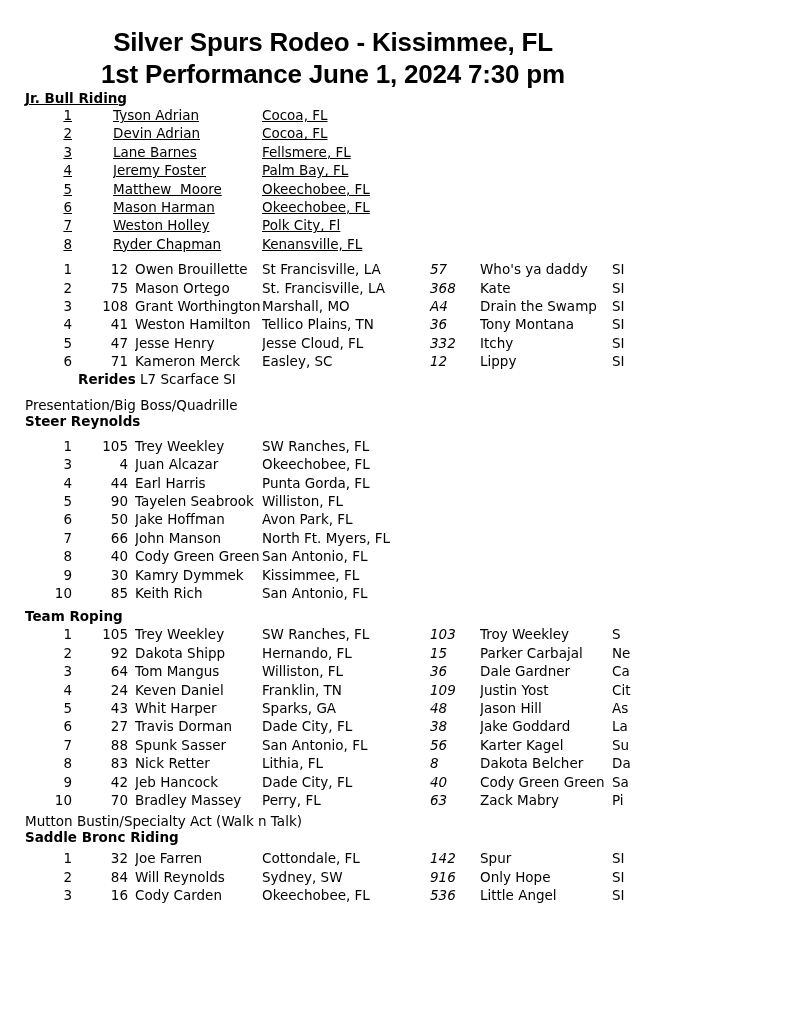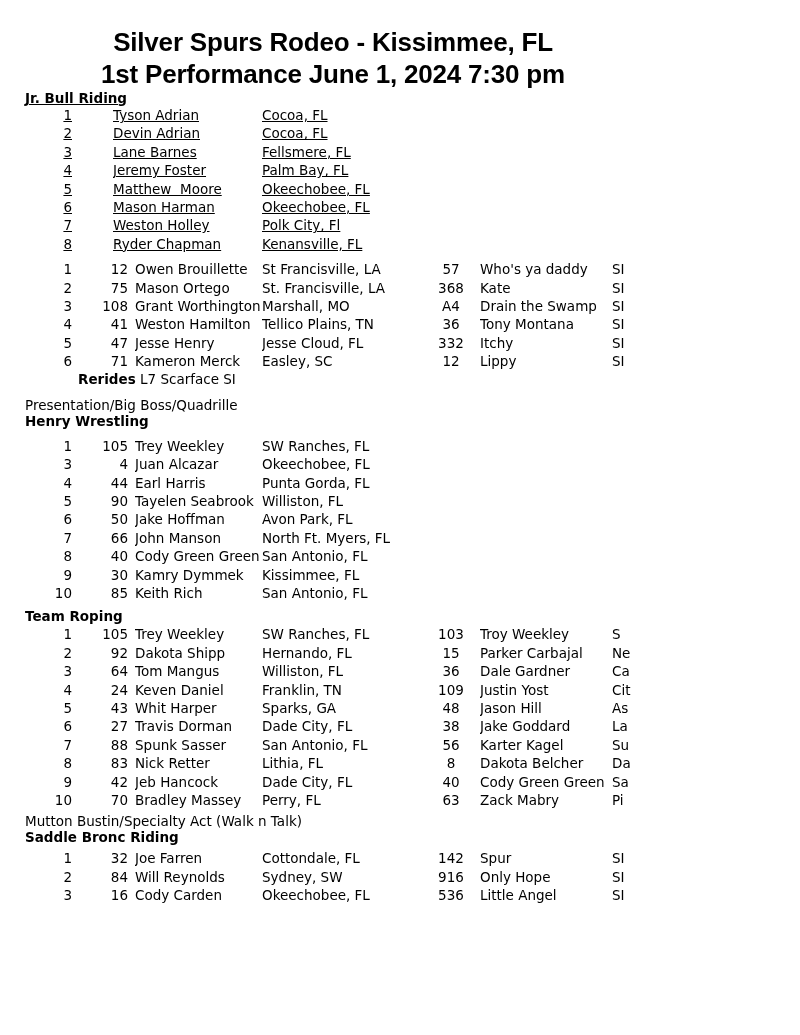--- a/index.html
+++ b/index.html
@@ -42,21 +42,21 @@
     height: 18.4px;
     line-height: 18.4px;
     position: relative;
     white-space: pre;
   }
   .c-entry   { width: 47px;  text-align: right; flex: none; }
   .c-num     { width: 56px;  text-align: right; flex: none; }
   .c-name    { width: 127px; margin-left: 7px;  flex: none; overflow: hidden; }
   .c-name-wide { width: 149px; margin-left: 41px; }
   .c-city    { width: 168px; flex: none; overflow: hidden; }
-  .c-hnum    { width: 42px;  text-align: center; flex: none; }
+  .c-hnum    { width: 42px;  text-align: left; flex: none; font-style: italic; }
   .c-hname   { width: 132px; margin-left: 8px; flex: none; overflow: hidden; }
   .c-contract{ flex: none; }
   .row.scratched::before {
     content: "";
     position: absolute;
     left: 0; top: 0;
     width: 385px;
     height: 18.4px;
     background: var(--hl, #ffff00);
     z-index: -1;
@@ -93,21 +93,21 @@
           <div class="row"><span class="c-entry">2</span><span class="c-num">75</span><span class="c-name">Mason Ortego</span><span class="c-city">St. Francisville, LA</span><span class="c-hnum">368</span><span class="c-hname">Kate</span><span class="c-contract">SI</span></div>
           <div class="row"><span class="c-entry">3</span><span class="c-num">108</span><span class="c-name">Grant Worthington</span><span class="c-city">Marshall, MO</span><span class="c-hnum">A4</span><span class="c-hname">Drain the Swamp</span><span class="c-contract">SI</span></div>
           <div class="row"><span class="c-entry">4</span><span class="c-num">41</span><span class="c-name">Weston Hamilton</span><span class="c-city">Tellico Plains, TN</span><span class="c-hnum">36</span><span class="c-hname">Tony Montana</span><span class="c-contract">SI</span></div>
           <div class="row"><span class="c-entry">5</span><span class="c-num">47</span><span class="c-name">Jesse Henry</span><span class="c-city">Jesse Cloud, FL</span><span class="c-hnum">332</span><span class="c-hname">Itchy</span><span class="c-contract">SI</span></div>
           <div class="row"><span class="c-entry">6</span><span class="c-num">71</span><span class="c-name">Kameron Merck</span><span class="c-city">Easley, SC</span><span class="c-hnum">12</span><span class="c-hname">Lippy</span><span class="c-contract">SI</span></div>
         </div>
         <div class="rerides"><span class="rerides-label">Rerides</span><span class="rerides-text"> L7 Scarface SI</span></div>
       </div>
       <div class="section section-steer-wrestling">
         <div class="pre-header">Presentation/Big Boss/Quadrille</div>
-        <div class="section-header">Henry Wrestling</div>
+        <div class="section-header">Steer Reynolds</div>
         <div class="rows">
           <div class="row"><span class="c-entry">1</span><span class="c-num">105</span><span class="c-name">Trey Weekley</span><span class="c-city">SW Ranches, FL</span></div>
           <div class="row"><span class="c-entry">3</span><span class="c-num">4</span><span class="c-name">Juan Alcazar</span><span class="c-city">Okeechobee, FL</span></div>
           <div class="row"><span class="c-entry">4</span><span class="c-num">44</span><span class="c-name">Earl Harris</span><span class="c-city">Punta Gorda, FL</span></div>
           <div class="row"><span class="c-entry">5</span><span class="c-num">90</span><span class="c-name">Tayelen Seabrook</span><span class="c-city">Williston, FL</span></div>
           <div class="row"><span class="c-entry">6</span><span class="c-num">50</span><span class="c-name">Jake Hoffman</span><span class="c-city">Avon Park, FL</span></div>
           <div class="row"><span class="c-entry">7</span><span class="c-num">66</span><span class="c-name">John Manson</span><span class="c-city">North Ft. Myers, FL</span></div>
           <div class="row"><span class="c-entry">8</span><span class="c-num">40</span><span class="c-name">Cody Green Green</span><span class="c-city">San Antonio, FL</span></div>
           <div class="row"><span class="c-entry">9</span><span class="c-num">30</span><span class="c-name">Kamry Dymmek</span><span class="c-city">Kissimmee, FL</span></div>
           <div class="row"><span class="c-entry">10</span><span class="c-num">85</span><span class="c-name">Keith Rich</span><span class="c-city">San Antonio, FL</span></div>

